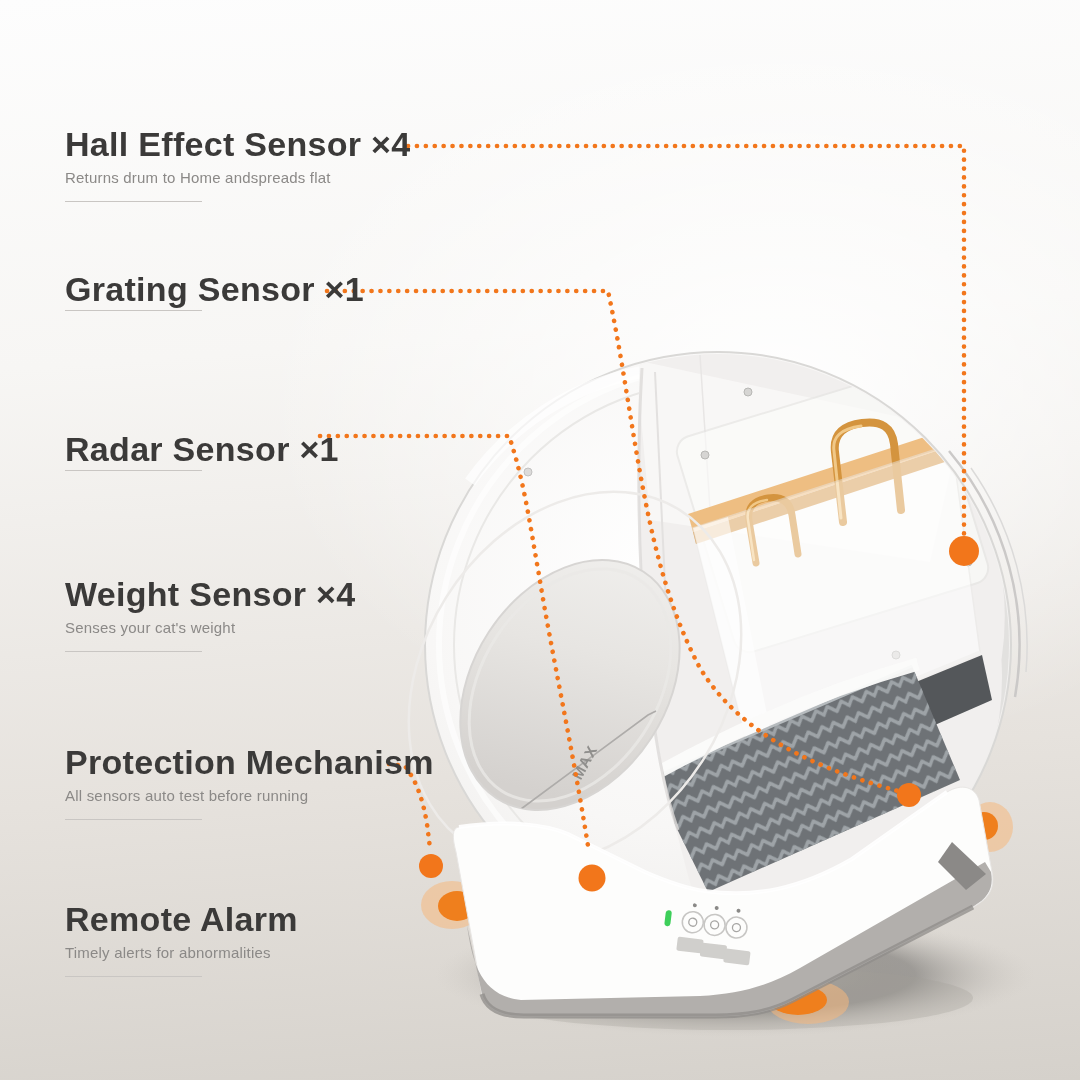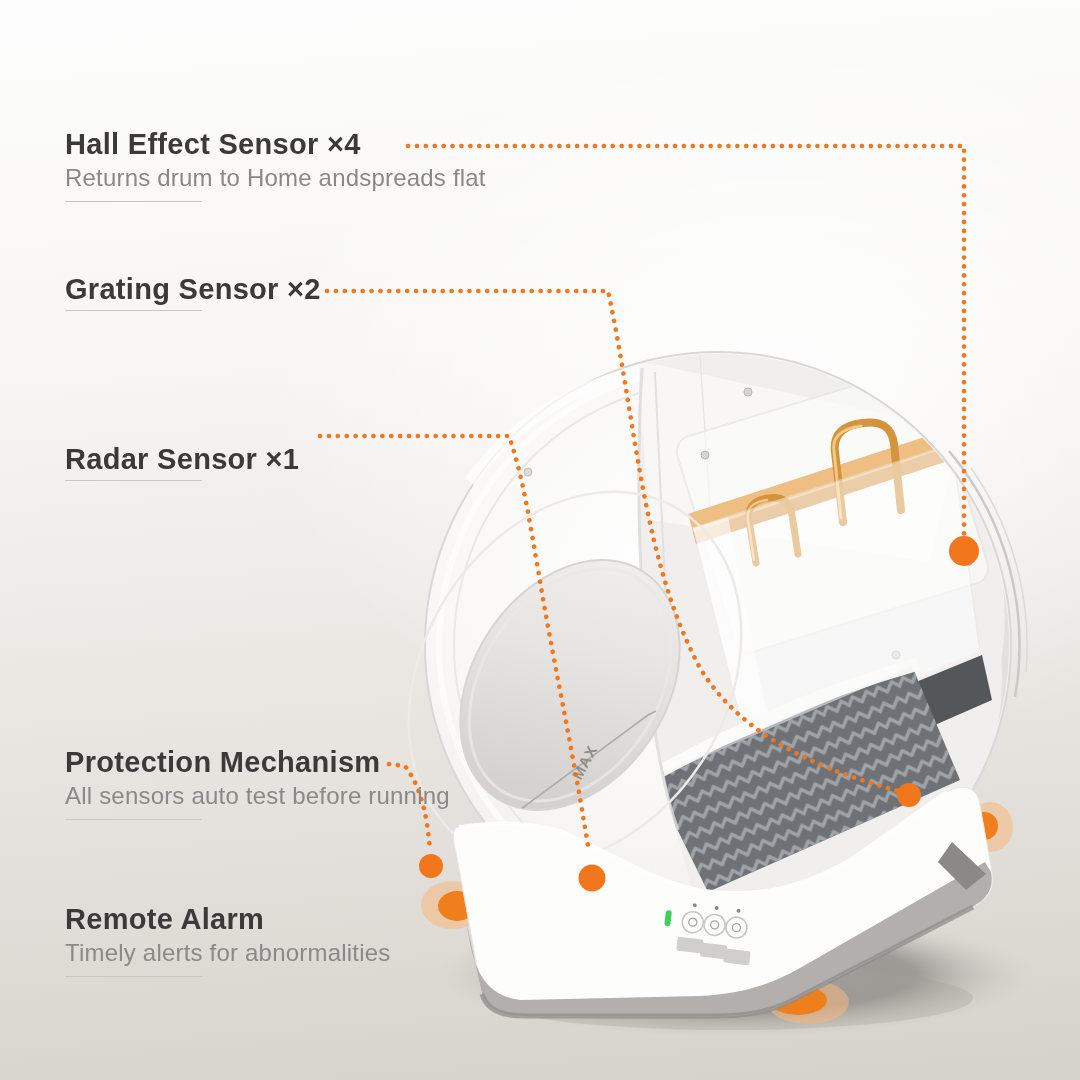--- a/index.html
+++ b/index.html
@@ -6,25 +6,25 @@
   .canvas{
     position:relative;width:1080px;height:1080px;overflow:hidden;
     font-family:"Liberation Sans","DejaVu Sans",sans-serif;
     background:
       radial-gradient(ellipse 720px 520px at 72% 36%, rgba(255,255,255,.95), rgba(255,255,255,0) 72%),
       linear-gradient(176deg,#fdfdfd 0%, #f7f6f4 32%, #e6e2dd 70%, #d5d1cb 100%);
   }
   .scene{position:absolute;left:0;top:0;width:1080px;height:1080px;}
   .label{position:absolute;left:65px;}
   .label h3{
-    margin:0 0 4px 0;font-size:29px;line-height:34px;font-weight:700;
+    margin:0 0 4px 0;font-size:34px;line-height:34px;font-weight:700;
     color:#3b3a39;letter-spacing:.3px;
   }
   .label p{
-    margin:0 0 11px 0;font-size:24px;line-height:25px;
+    margin:0 0 11px 0;font-size:15px;line-height:25px;
     color:#8b8987;letter-spacing:.2px;
   }
   .label .rule{width:137px;height:1px;background:#c9c6c3;}
 </style>
 </head>
 <body>
 
 <div class="canvas">
 
   <svg class="scene" viewBox="0 0 1080 1080">
@@ -194,29 +194,34 @@
     </g>
   </svg>
 
   <div class="label" style="top:127px">
     <h3>Hall Effect Sensor ×4</h3>
     <p>Returns drum to Home andspreads flat</p>
     <div class="rule"></div>
   </div>
 
   <div class="label" style="top:272px">
-    <h3>Grating Sensor ×2</h3>
-    <div class="rule"></div>
-  </div>
-
-  <div class="label" style="top:442px">
+    <h3>Grating Sensor ×1</h3>
+    <div class="rule"></div>
+  </div>
+
+  <div class="label" style="top:432px">
     <h3>Radar Sensor ×1</h3>
     <div class="rule"></div>
   </div>
 
+  <div class="label" style="top:577px">
+    <h3>Weight Sensor ×4</h3>
+    <p>Senses your cat's weight</p>
+    <div class="rule"></div>
+  </div>
 
   <div class="label" style="top:745px">
     <h3>Protection Mechanism</h3>
     <p>All sensors auto test before running</p>
     <div class="rule"></div>
   </div>
 
   <div class="label" style="top:902px">
     <h3>Remote Alarm</h3>
     <p>Timely alerts for abnormalities</p>

